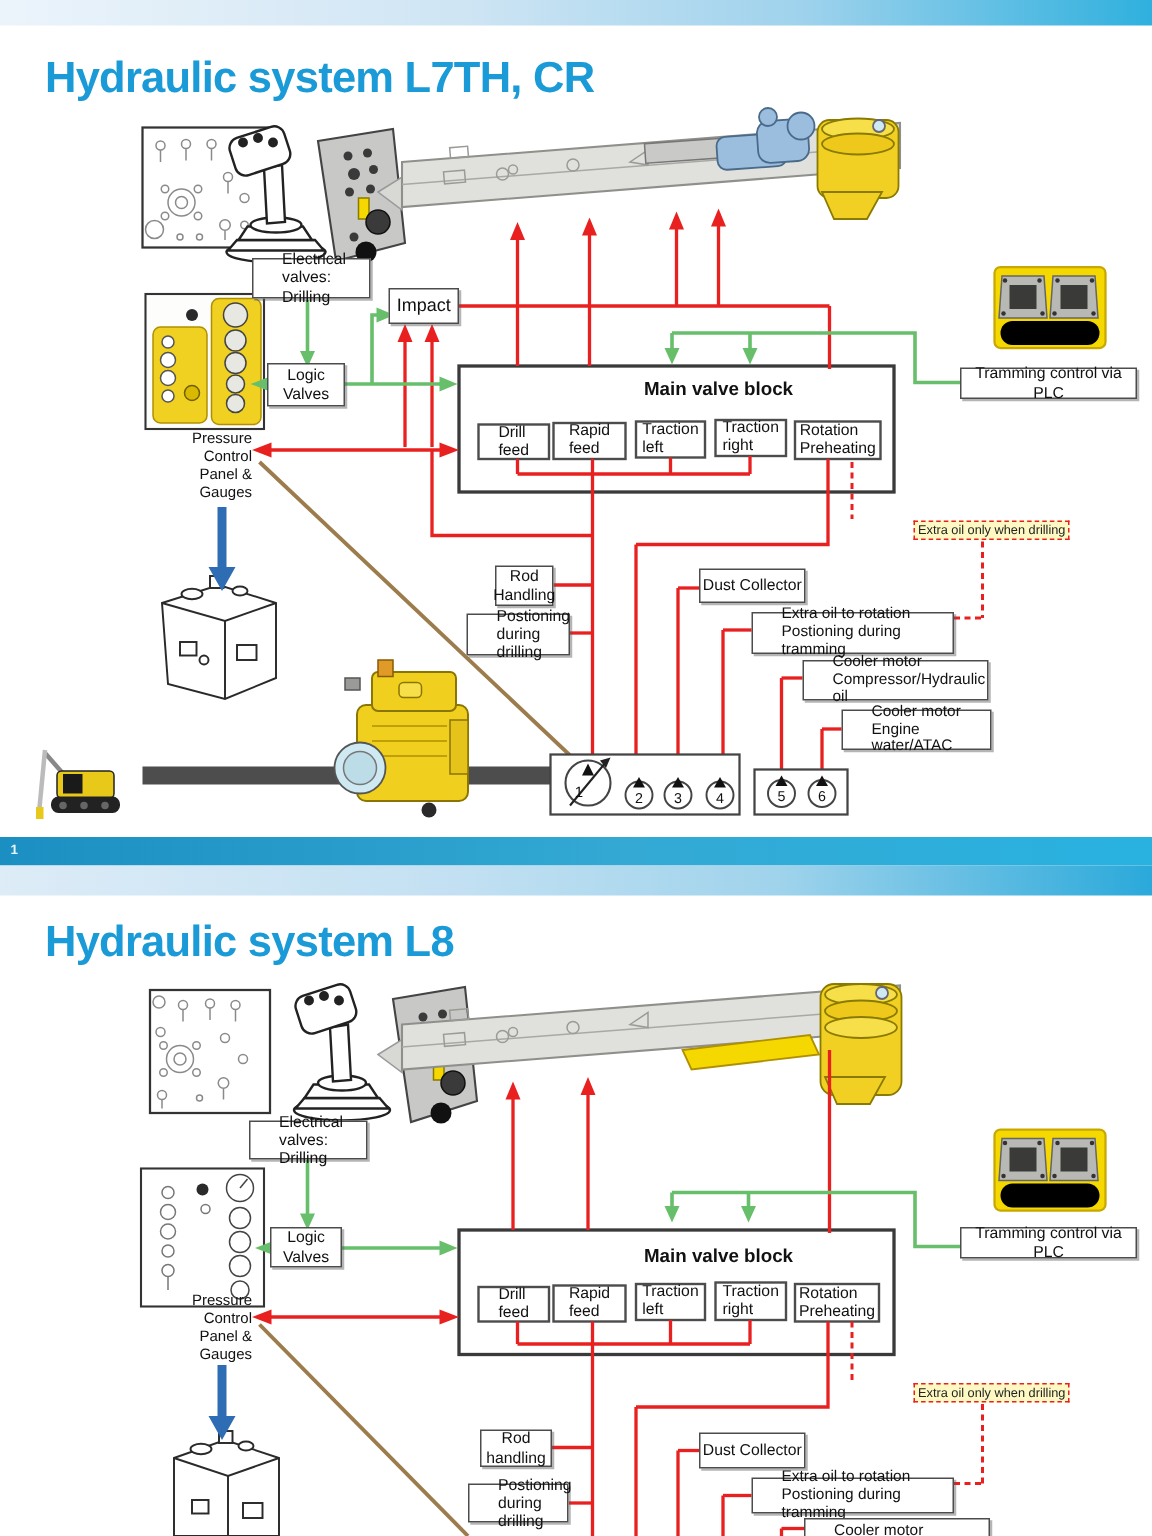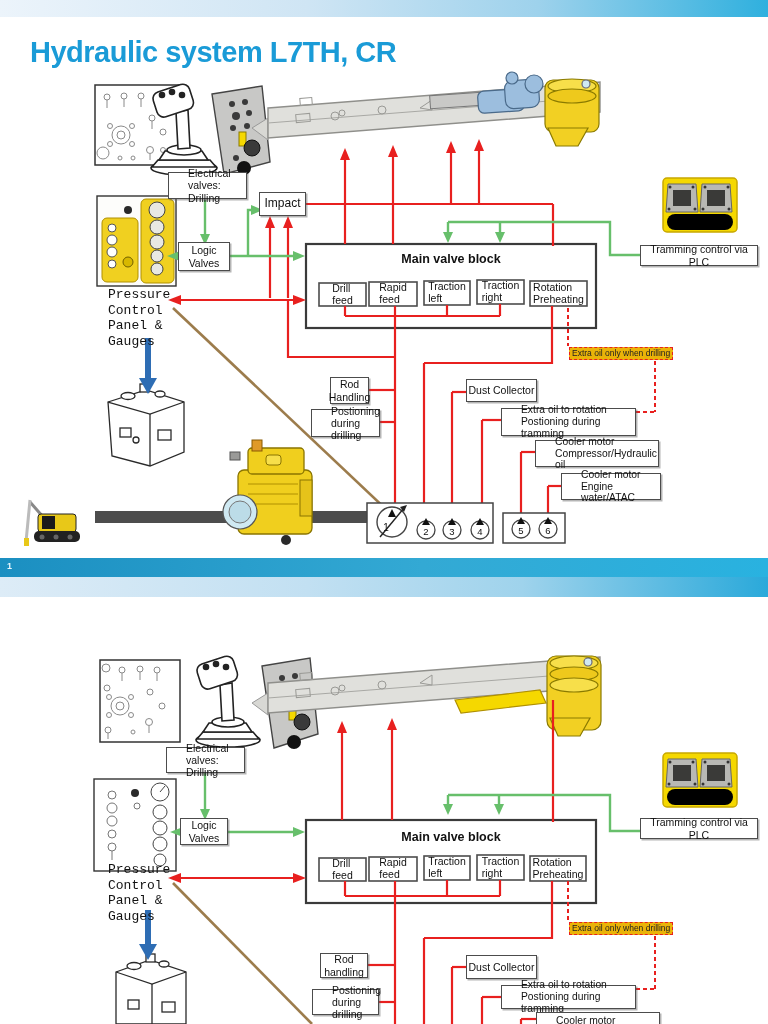--- a/index.html
+++ b/index.html
@@ -11,37 +11,38 @@
   #badge{position:absolute;left:7px;top:561px;font-size:9px;font-weight:bold;color:#e8f6fd;z-index:5;}
   #topbar2{top:577px;height:20px;background:linear-gradient(90deg,#ddecf7 0%,#c2e0f2 40%,#9fd3ec 68%,#2aa9da 100%);}
   .title{position:absolute;left:30px;font-weight:bold;font-size:29px;color:#1a9bd7;letter-spacing:-0.5px;z-index:3;}
   svg.layer{position:absolute;left:0;z-index:1;}
   .box{position:absolute;background:#fff;border:1.6px solid #4c4c4c;color:#111;font-size:10.5px;
        line-height:1.16;display:flex;align-items:center;justify-content:center;text-align:center;
        white-space:pre-line;box-sizing:border-box;z-index:2;box-shadow:1.5px 1.5px 0 rgba(90,90,90,.45);}
   .box.leftal{justify-content:flex-start;text-align:left;padding-left:19px;}
   .vlabel{position:absolute;display:flex;align-items:center;justify-content:center;
           font-size:10.5px;line-height:1.12;color:#111;white-space:pre-line;z-index:2;}
-  .mvbtitle{position:absolute;text-align:center;font-weight:bold;font-size:12.5px;color:#111;z-index:2;}
-  .plain{position:absolute;white-space:pre-line;text-align:left;font-size:13px;line-height:1.2;color:#111;z-index:2;font-family:Liberation Mono, monospace;}
-  .dashed{position:absolute;border:1.5px dashed #e8201f;background:#eab308;font-size:8.5px;color:#222;
-          padding:0 2px;white-space:nowrap;z-index:2;line-height:1.3;}
+  .mvbtitle{position:absolute;text-align:center;font-weight:bold;font-size:12.5px;color:#111;z-index:2;padding-left:28px;}
+  .plain{position:absolute;white-space:pre-line;text-align:right;font-size:10px;line-height:1.2;color:#111;z-index:2;}
+  .dashed{position:absolute;border:1.5px dashed #e8201f;background:#fef9c3;font-size:8.5px;color:#222;
+          padding:0 2px;white-space:nowrap;z-index:2;line-height:1.3;margin-left:40px;}
   .bold{font-weight:normal;}
 </style>
 </head>
 <body>
 
 <div id="canvas">
 
   <div class="bar" id="topbar1"></div>
   <div class="bar" id="divbar"></div>
   <div id="badge">1</div>
   <div class="bar" id="topbar2"></div>
 
   <div class="title" style="top:36px;">Hydraulic system L7TH, CR</div>
+  <div class="title" style="top:612px;">Hydraulic system L8</div>
 
   <svg class="layer" style="top:0;" width="768" height="576" viewBox="0 0 768 576">
 
     <g stroke="#8a8a8a" fill="none" stroke-width="1">
       <rect x="95" y="85" width="85" height="80" fill="#fff" stroke="#333" stroke-width="1.5"></rect>
       <circle cx="107" cy="97" r="3"></circle>
         <circle cx="124" cy="96" r="3"></circle>
         <circle cx="141" cy="96" r="3"></circle>
         <circle cx="158" cy="97" r="3"></circle>
       <line x1="107" y1="100" x2="107" y2="108"></line>

